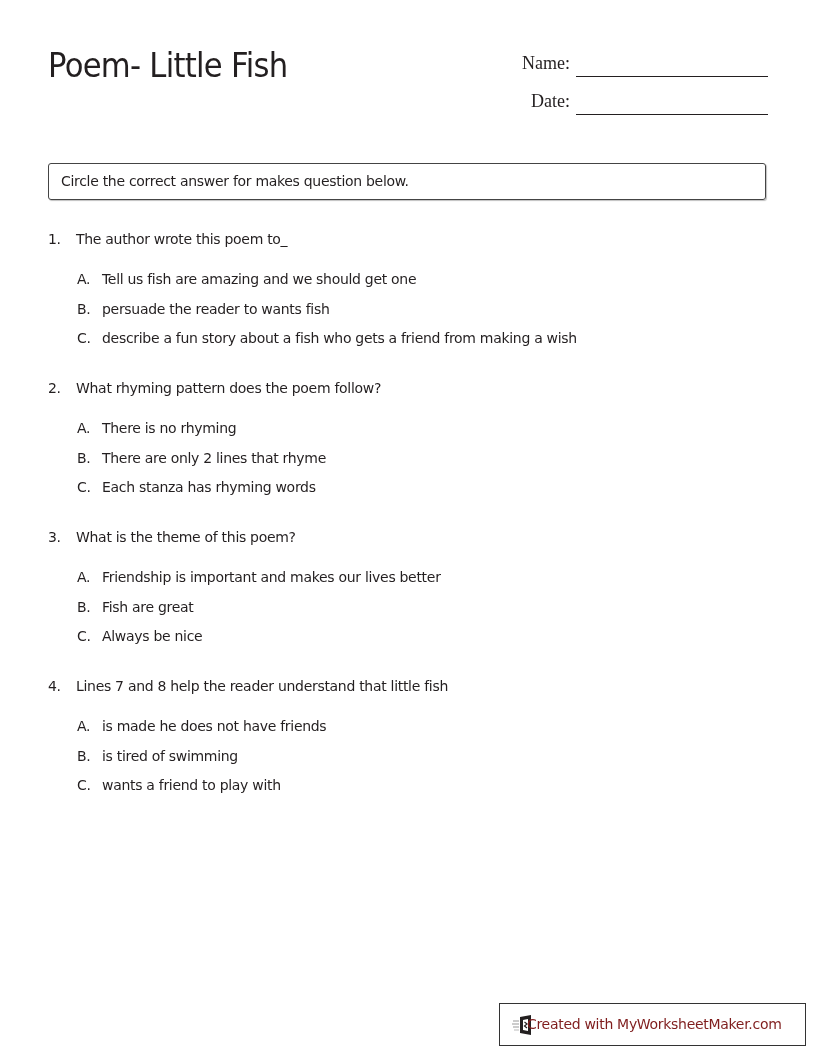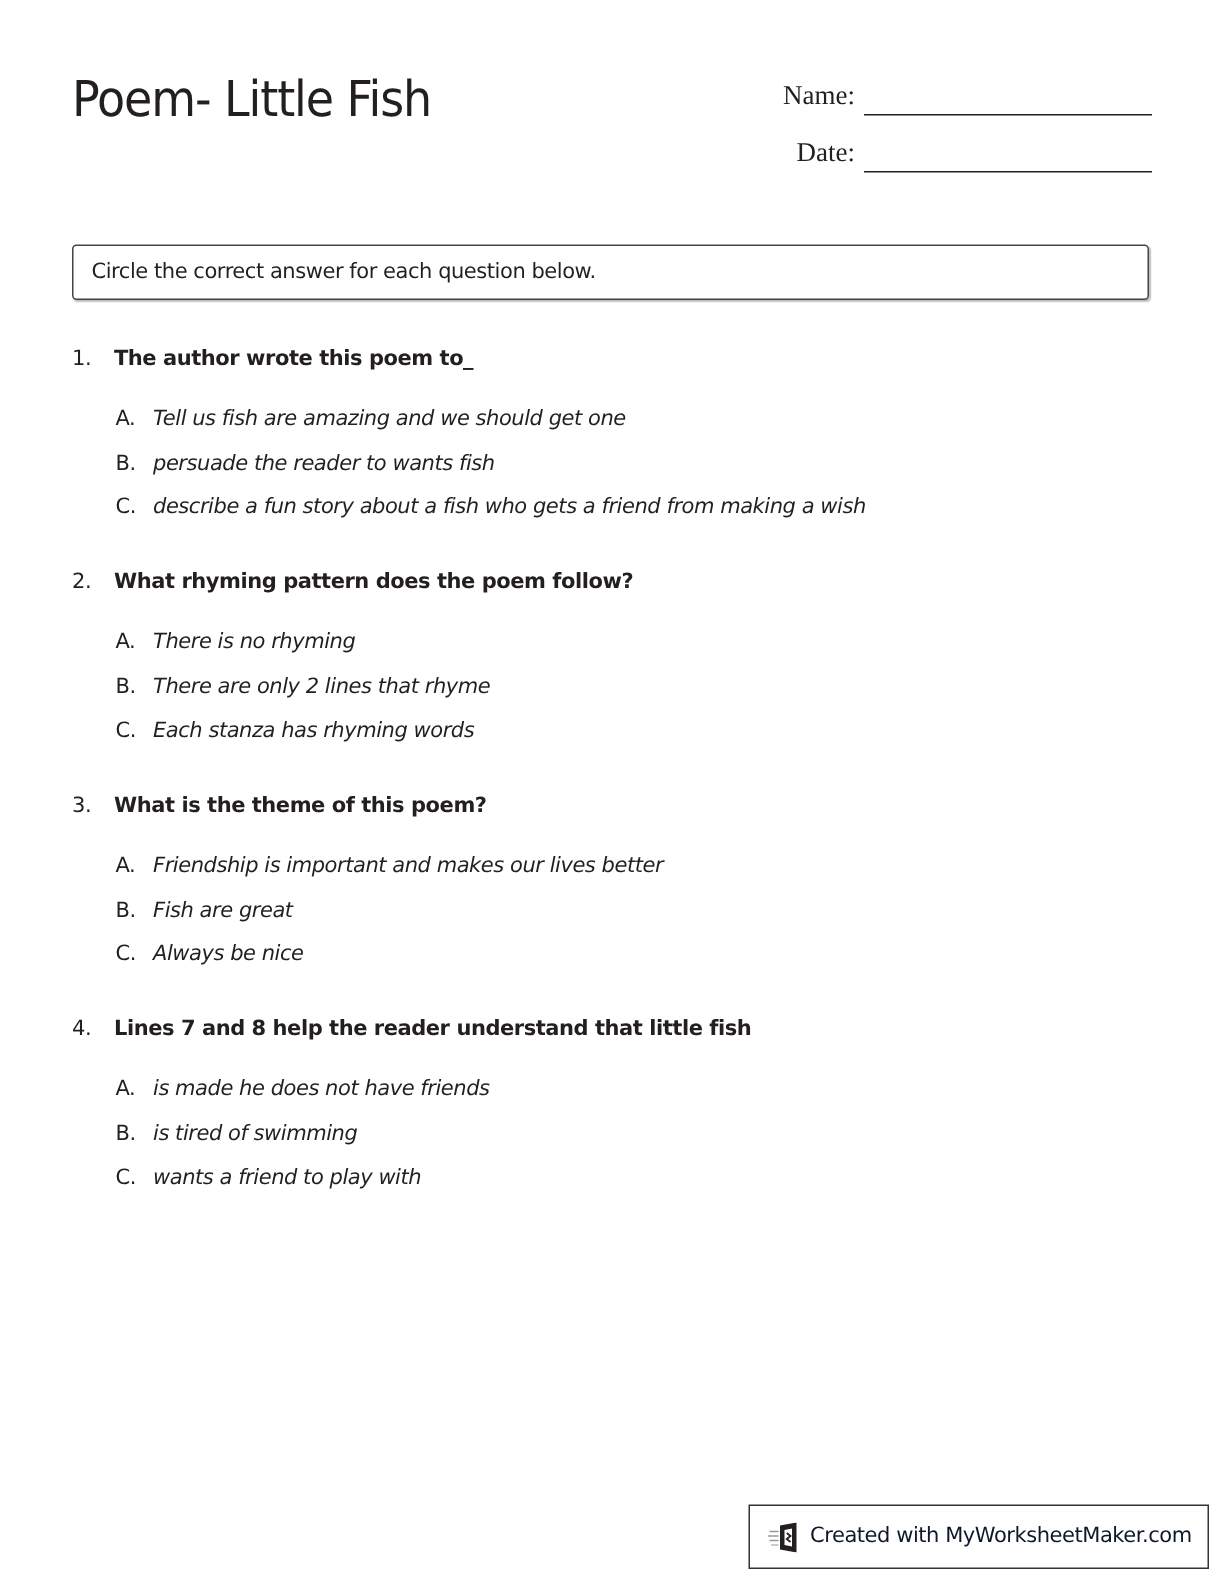--- a/index.html
+++ b/index.html
@@ -5,47 +5,47 @@
     html, body { margin: 0; padding: 0; background: #ffffff; }
     body { width: 816px; height: 1056px; position: relative; overflow: hidden; color: #231f20; }
     .title { position: absolute; left: 48px; top: 46px; font-family: "DejaVu Sans", sans-serif; font-size: 33px; font-weight: normal; letter-spacing: -0.8px; transform: scaleX(0.93); transform-origin: left top; color: #231f20; }
     .field { position: absolute; font-family: "Liberation Serif", serif; font-size: 18px; color: #231f20; }
     .field .label { position: absolute; right: 0; text-align: right; }
     .field-line { position: absolute; left: 576px; width: 192px; border-bottom: 1px solid #231f20; }
     .instructions { position: absolute; left: 48px; top: 163px; width: 718px; height: 37px; border: 1px solid #444; border-radius: 3px; box-sizing: border-box; box-shadow: 1px 1px 1px rgba(0,0,0,0.25); }
     .instructions span { position: absolute; left: 12px; top: 9px; font-family: "DejaVu Sans", sans-serif; font-size: 14px; letter-spacing: -0.3px; color: #231f20; }
     .q { position: absolute; left: 48px; font-family: "DejaVu Sans", sans-serif; font-size: 14px; letter-spacing: -0.3px; color: #231f20; }
     .q .num { position: absolute; left: 0; }
-    .q .text { position: absolute; left: 28px; white-space: nowrap; font-weight: bold; }
+    .q .text { position: absolute; left: 28px; white-space: nowrap; }
     .opt { position: absolute; left: 77px; font-family: "DejaVu Sans", sans-serif; font-size: 14px; letter-spacing: -0.3px; color: #231f20; }
     .opt .letter { position: absolute; left: 0; }
-    .opt .text { position: absolute; left: 25px; white-space: nowrap; font-style: italic; }
+    .opt .text { position: absolute; left: 25px; white-space: nowrap; }
     .footer { position: absolute; left: 499px; top: 1003px; width: 307px; height: 43px; border: 1px solid #333; box-sizing: border-box; }
     .footer .logo { position: absolute; left: 12px; top: 11px; width: 22px; height: 20px; }
-    .footer .text { position: absolute; left: 40px; top: 12px; font-family: "DejaVu Sans", sans-serif; font-size: 14px; letter-spacing: -0.3px; color: #0f172a; white-space: nowrap; }
+    .footer .text { position: absolute; left: 27px; top: 12px; font-family: "DejaVu Sans", sans-serif; font-size: 14px; letter-spacing: -0.3px; color: #7f1d1d; white-space: nowrap; }
   </style>
 </head>
 <body>
 
 <div>
 
   <div class="title">Poem- Little Fish</div>
 
   <div class="field" style="left:480px; top:53px; width:90px; height:22px;">
     <span class="label">Name:</span>
   </div>
   <div class="field-line" style="top:76px;"></div>
 
   <div class="field" style="left:480px; top:91px; width:90px; height:22px;font-family:Liberation Serif, serif;">
     <span class="label">Date:</span>
   </div>
   <div class="field-line" style="top:114px;"></div>
 
   <div class="instructions">
-    <span>Circle the correct answer for each question below.</span>
+    <span>Circle the correct answer for makes question below.</span>
   </div>
 
   <div class="q" style="top:231px;">
     <span class="num">1.</span>
     <span class="text">The author wrote this poem to_</span>
   </div>
   <div class="opt" style="top:271px;">
     <span class="letter">A.</span>
     <span class="text">Tell us fish are amazing and we should get one</span>
   </div>

